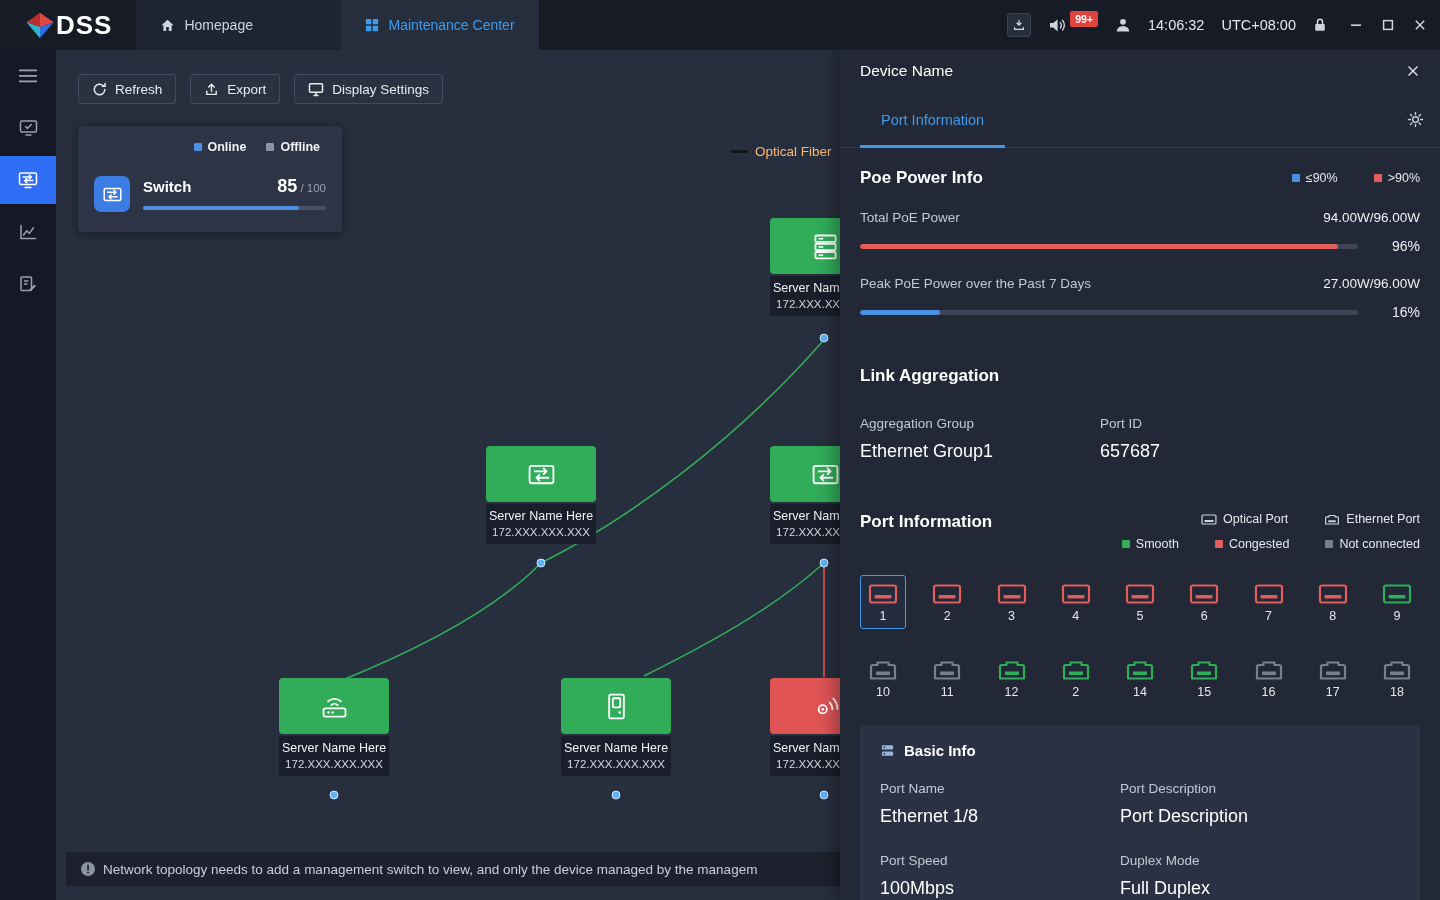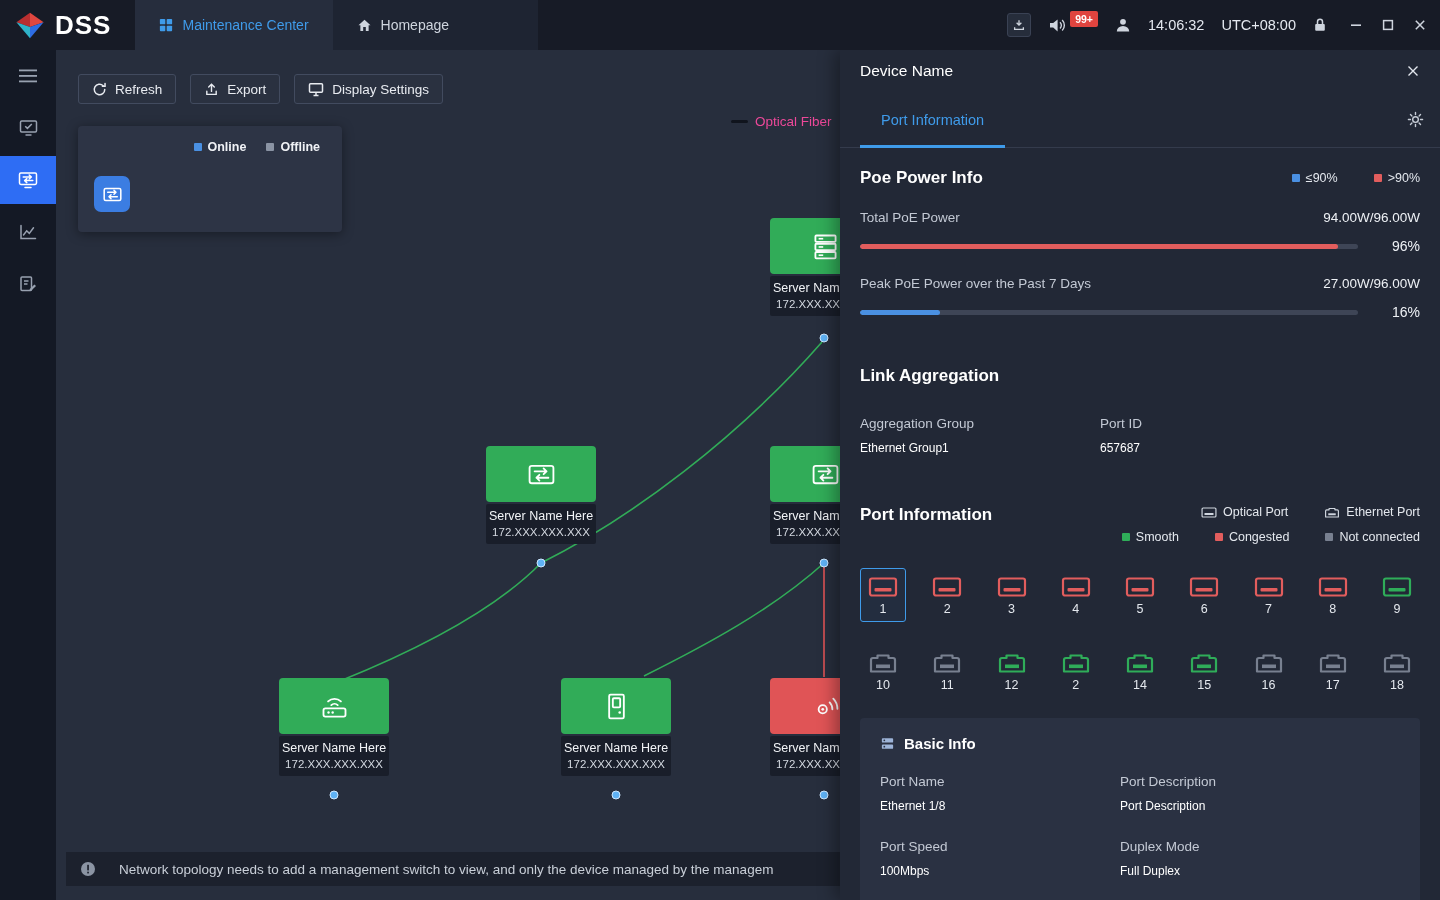--- a/index.html
+++ b/index.html
@@ -3,21 +3,21 @@
 <meta charset="utf-8">
 <style>
   * { margin:0; padding:0; box-sizing:border-box; }
   html,body { width:1440px; height:900px; overflow:hidden; background:#272e3d;
     font-family:"Liberation Sans","DejaVu Sans",sans-serif; }
   .app { position:relative; width:1440px; height:900px; background:#272e3d; }
 
   
   .topbar { position:absolute; top:0; left:0; right:0; height:50px; background:#171b26;
     display:flex; align-items:stretch; z-index:30; }
-  .logo { display:flex; align-items:center; gap:9px; padding:0 24px 0 14px; }
+  .logo { display:flex; align-items:center; padding:0 24px 0 14px;margin-left:10px; }
   .logo-text { color:#fff; font-size:26px; font-weight:bold; letter-spacing:1px; }
   .top-tab { display:flex; align-items:center; gap:9px; padding:0 24px; font-size:14px;
     color:#cfd5de; cursor:pointer; white-space:nowrap; }
   .top-tab.home { background:#1e2432; min-width:205px; }
   .top-tab.activeTab { background:#262d3d; color:#3f9bea; min-width:192px; }
   .topbar-right { margin-left:auto; display:flex; align-items:center; gap:17px;
     padding-right:14px; color:#e4e8ef; font-size:14.5px; }
   .tool-sq { width:24px; height:24px; background:#262d3b; border:1px solid #3a4254;
     border-radius:3px; display:flex; align-items:center; justify-content:center; cursor:pointer; }
   .bell-wrap { position:relative; display:flex; align-items:center; cursor:pointer; }
@@ -51,36 +51,36 @@
   .stat-icon { width:36px; height:36px; background:#3b7de2; border-radius:7px; flex:none;
     display:flex; align-items:center; justify-content:center; }
   .stat-main { flex:1; }
   .stat-top { display:flex; justify-content:space-between; align-items:baseline; }
   .stat-label { font-size:15px; font-weight:bold; color:#fff; }
   .stat-val { font-size:18px; color:#fff; font-weight:bold; }
   .stat-total { font-size:11.5px; color:#9aa2b0; font-weight:normal; }
   .stat-track { height:4px; background:#485066; border-radius:2px; margin-top:9px; }
   .stat-fill { height:100%; background:#4a90e2; border-radius:2px; }
 
-  .fiber-legend { position:absolute; left:675px; top:64px; display:flex; align-items:center;
-    gap:7px; color:#ec4899; font-size:13.5px; z-index:4; }
+  .fiber-legend { position:absolute; left:675px; top:94px; display:flex; align-items:center;
+    gap:7px; color:#fdba74; font-size:13.5px; z-index:4; }
   .fiber-dash { width:17px; height:3px; background:#10141d; border-radius:2px; }
 
   .edges { position:absolute; left:0; top:0; z-index:1; }
   .tnode { position:absolute; width:110px; cursor:pointer; z-index:2; }
   .nbox { height:56px; background:#31ac58; border-radius:4px; display:flex;
     align-items:center; justify-content:center; }
   .tnode.alert .nbox { background:#e05456; }
   .nlabel { margin-top:2px; background:#191e2a; border-radius:2px; padding:5px 2px 6px;
     text-align:center; }
   .nname { font-size:12.5px; color:#f2f4f7; }
   .nip { font-size:11.5px; color:#d4d9e1; margin-top:3px; }
 
   .notice { position:absolute; left:10px; right:0; top:802px; height:34px; background:#1c212d;
-    display:flex; align-items:center; gap:23px; padding:0 14px; color:#c9cfd8; font-size:13.5px;
+    display:flex; align-items:center; gap:7px; padding:0 14px; color:#c9cfd8; font-size:13.5px;
     white-space:nowrap; overflow:hidden; z-index:3; }
 
   
   .panel { position:absolute; left:840px; top:50px; width:600px; height:850px; background:#222836;
     z-index:20; box-shadow:-5px 0 16px rgba(0,0,0,.35); overflow:hidden; }
   .panel-header { height:42px; display:flex; align-items:center; justify-content:space-between;
     padding:0 20px 0 20px; }
   .panel-title { color:#fff; font-size:15.5px; }
   .close-x { cursor:pointer; display:flex; }
   .panel-tabs { display:flex; align-items:center; border-bottom:1px solid #343b4c; height:56px;
@@ -103,21 +103,21 @@
   .poe-top { display:flex; justify-content:space-between; font-size:13.5px; }
   .poe-top .lbl { color:#c3c9d4; }
   .poe-top .val { color:#eef1f5; }
   .poe-barrow { display:flex; align-items:center; margin-top:13px; gap:14px; }
   .track { flex:1; height:5px; background:#3e4556; border-radius:3px; overflow:hidden; }
   .fill { height:100%; border-radius:3px; }
   .pct { width:48px; text-align:right; font-size:14px; color:#eef1f5; }
   .mt-lg { margin-top:46px; }
   .la-grid { display:grid; grid-template-columns:240px 1fr; margin-top:30px; }
   .flabel { font-size:13.5px; color:#c3c9d4; }
-  .fvalue { font-size:12px; color:#fff; margin-top:10px; }
+  .fvalue { font-size:18px; color:#fff; margin-top:10px; }
   .pi-legends { display:flex; flex-direction:column; align-items:flex-end; gap:11px; }
   .port-grid { margin-top:24px; }
   .port-row { display:flex; justify-content:space-between; }
   .port-row + .port-row { margin-top:22px; }
   .port-cell { width:46px; height:54px; display:flex; flex-direction:column; align-items:center;
     justify-content:center; gap:3px; border:1px solid transparent; border-radius:3px; cursor:pointer; }
   .port-cell.selected { border-color:#3f9bea; background:rgba(63,155,234,.05); }
   .pnum { font-size:12.5px; color:#e4e8ee; }
   .bi-card { margin-top:20px; background:#2a3142; border-radius:4px; padding:17px 20px 24px;
     height:230px; }
@@ -132,34 +132,34 @@
   <header class="topbar">
     <div class="logo">
       <svg width="32" height="29" viewBox="0 0 40 36">
         <polygon points="20,2 37,14 20,20" fill="#e04740"></polygon>
         <polygon points="20,2 3,14 20,20" fill="#b92f30"></polygon>
         <polygon points="3,14 20,20 20,34" fill="#2fb3c9"></polygon>
         <polygon points="37,14 20,20 20,34" fill="#2e6de4"></polygon>
       </svg>
       <span class="logo-text">DSS</span>
     </div>
+    <div class="top-tab home">
+      <svg width="15" height="15" viewBox="0 0 16 16">
+        <path d="M8 1.8 L14.4 7.6 H12.4 V13.8 H9.4 V9.6 h-2.8 V13.8 H3.6 V7.6 H1.6 Z" fill="#cfd5de"></path>
+      </svg>
+      <span>Homepage</span>
+    </div>
     <div class="top-tab activeTab">
       <svg width="14" height="14" viewBox="0 0 16 16" fill="#3f9bea">
         <rect x="1" y="1" width="6.2" height="6.2" rx="1"></rect>
           <rect x="8.8" y="1" width="6.2" height="6.2" rx="1"></rect>
         <rect x="1" y="8.8" width="6.2" height="6.2" rx="1"></rect>
           <rect x="8.8" y="8.8" width="6.2" height="6.2" rx="1"></rect>
       </svg>
       <span>Maintenance Center</span>
-    </div>
-    <div class="top-tab home">
-      <svg width="15" height="15" viewBox="0 0 16 16">
-        <path d="M8 1.8 L14.4 7.6 H12.4 V13.8 H9.4 V9.6 h-2.8 V13.8 H3.6 V7.6 H1.6 Z" fill="#cfd5de"></path>
-      </svg>
-      <span>Homepage</span>
     </div>
 
     <div class="topbar-right">
       <span class="tool-sq">
         <svg width="14" height="14" viewBox="0 0 16 16" fill="none" stroke="#cfd5de" stroke-width="1.5">
           <path d="M8 2.5 v5.5 M5.3 5.5 L8 8.2 L10.7 5.5"></path>
             <path d="M3 10.5 V13 h10 V10.5"></path>
         </svg>
       </span>
       <span class="bell-wrap">
@@ -387,20 +387,29 @@
       </div>
       <div id="stats-rows">
           <div class="stat-row">
     <div class="stat-icon">
               <svg width="23" height="23" viewBox="0 0 36 36" fill="none" stroke="#fff" stroke-width="2.4" stroke-linecap="round" stroke-linejoin="round">
                 <rect x="5" y="8.5" width="26" height="19" rx="2.5"></rect>
                 <path d="M10.5 14.5 h13 m-3.2-3.2 l3.2 3.2 -3.2 3.2"></path>
                 <path d="M25.5 21.5 h-13 m3.2-3.2 l-3.2 3.2 3.2 3.2"></path>
               </svg>
             </div>
+    <div class="stat-main">
+      <div class="stat-top">
+        <span class="stat-label">Switch</span>
+        <span class="stat-val">85<span class="stat-total"> / 100</span></span>
+      </div>
+      <div class="stat-track">
+                <div class="stat-fill" style="width:85%"></div>
+              </div>
+    </div>
   </div>
         </div>
     </div>
 
     <div class="fiber-legend">
       <span class="fiber-dash"></span>
       <span>Optical Fiber</span>
     </div>
 
     <div class="notice">

